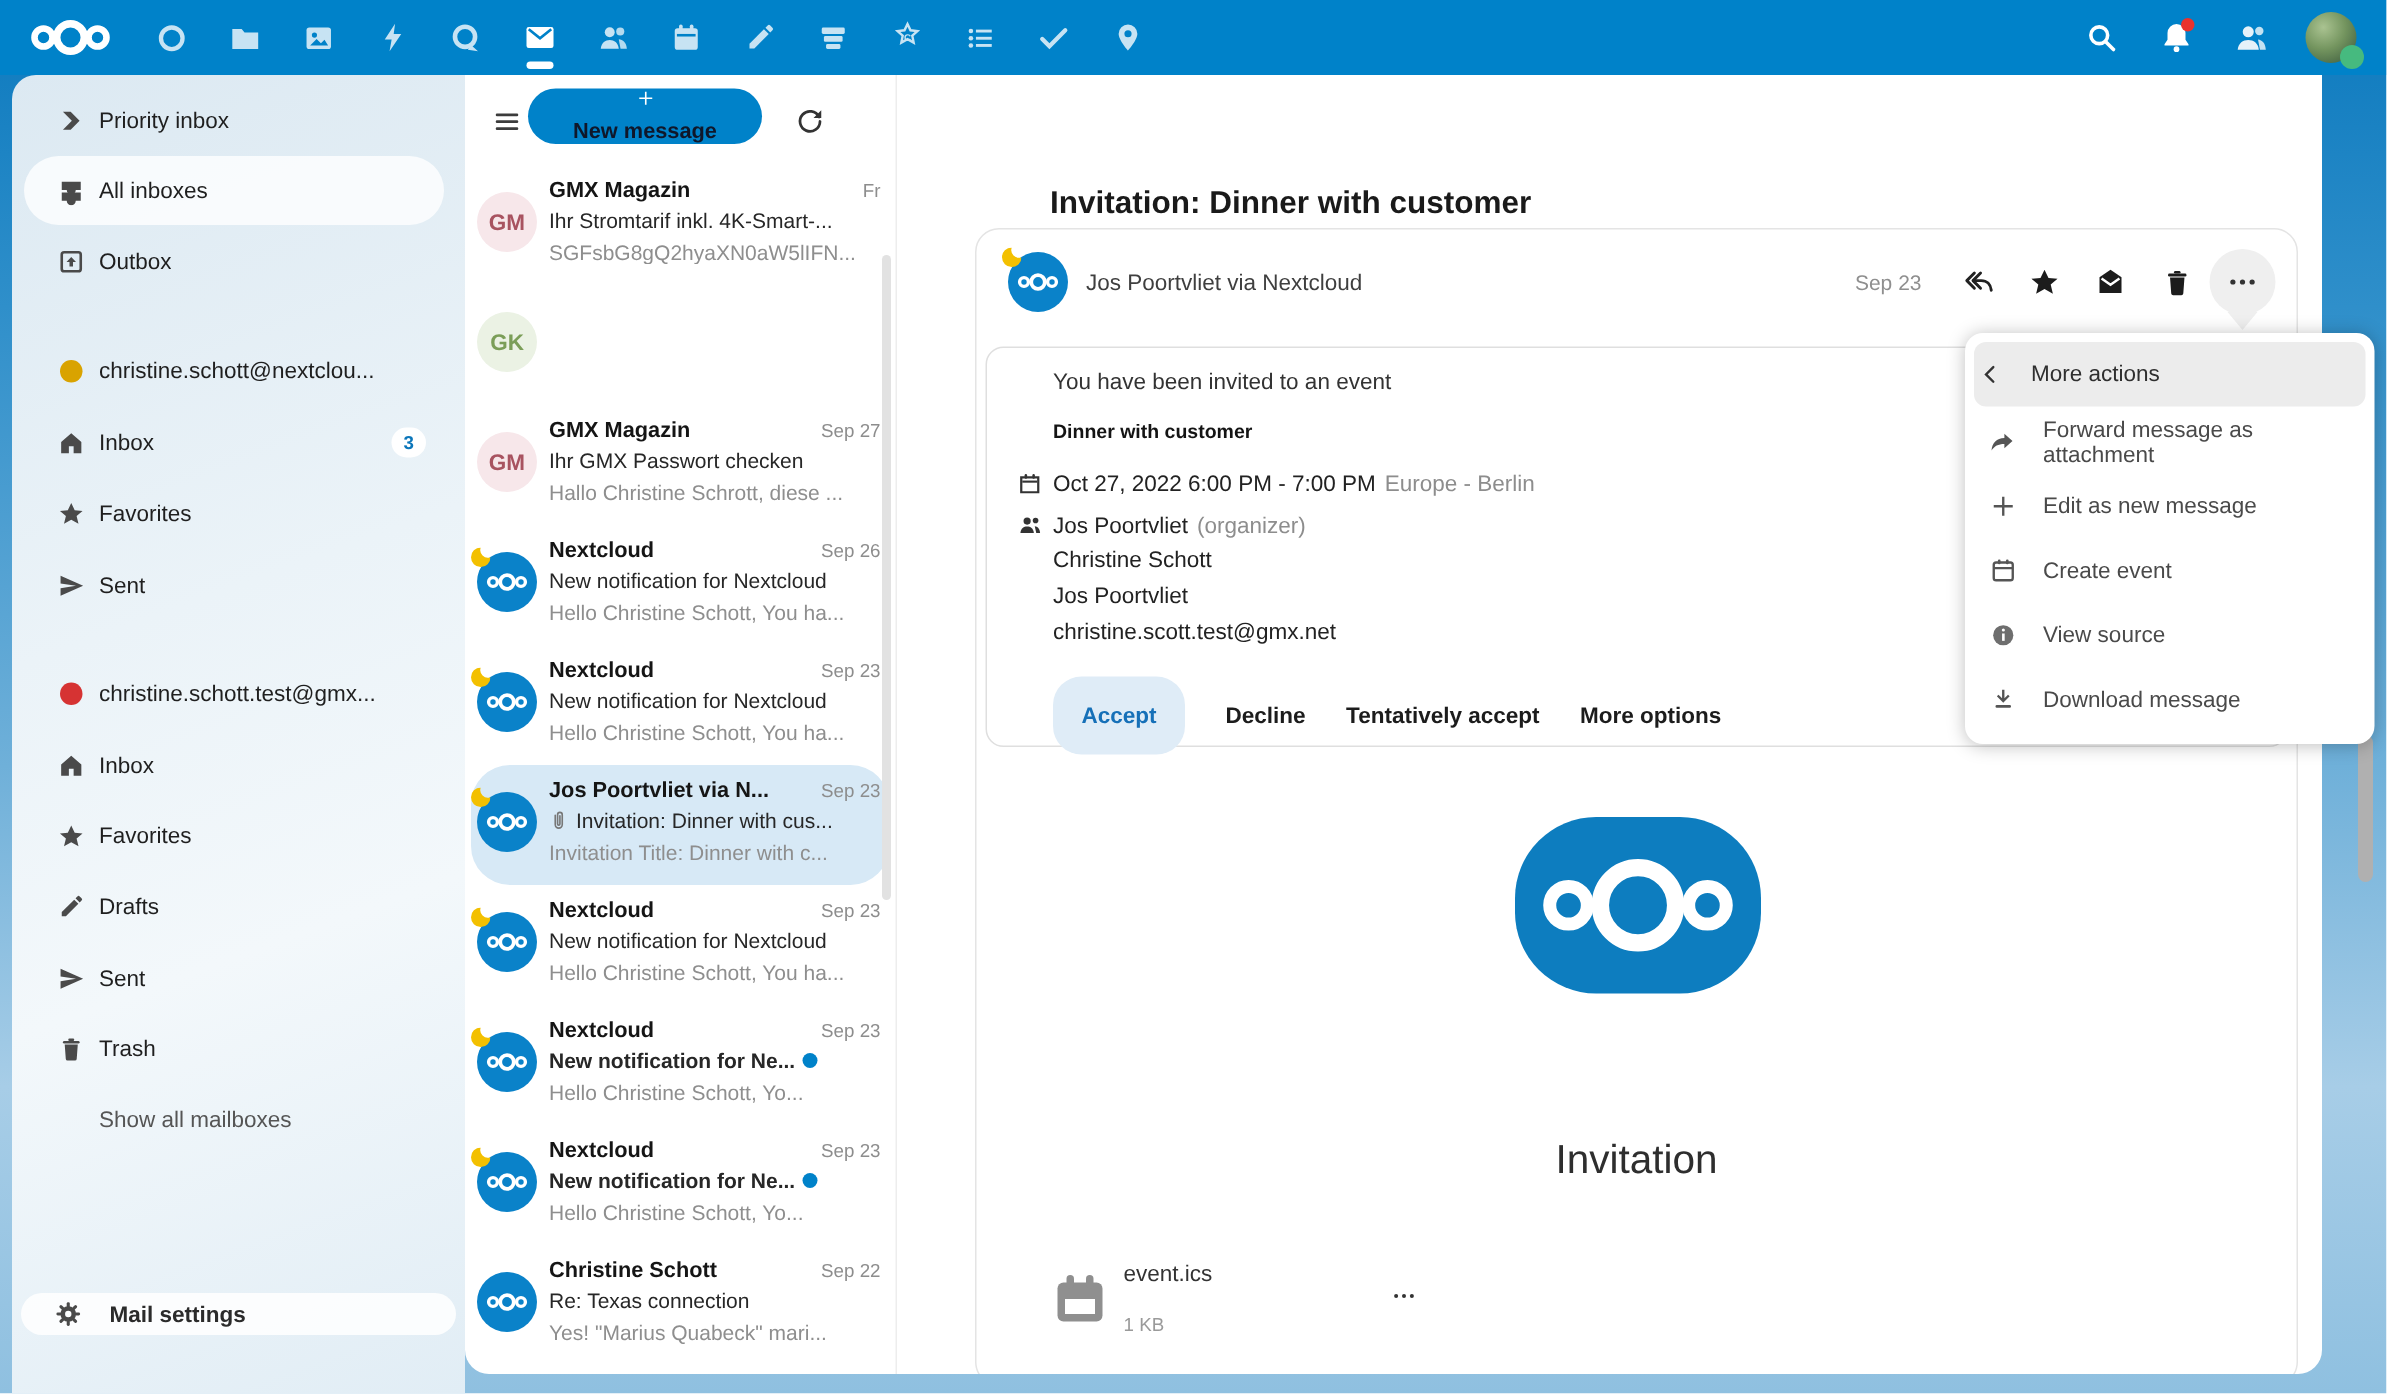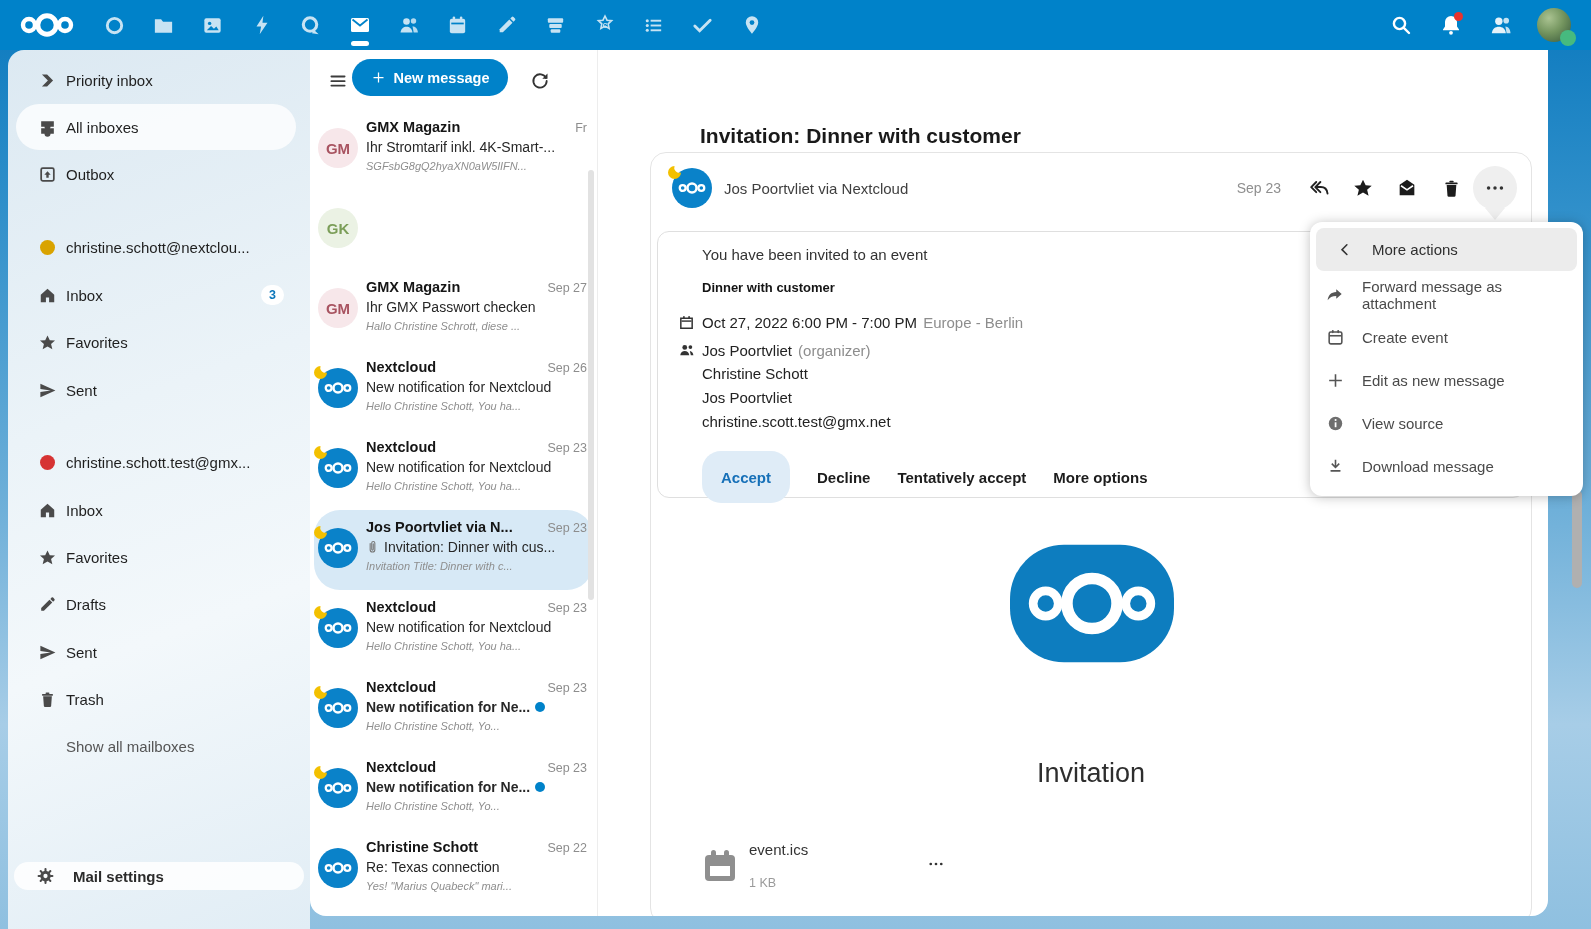--- a/index.html
+++ b/index.html
@@ -46,42 +46,42 @@
   
   .container { position:absolute; left:310px; top:50px; width:1238px; height:866px; background:#fff;
     border-radius:0 0 16px 16px; overflow:hidden; z-index:20; }
   .divider { position:absolute; left:287px; top:0; width:1px; height:100%; background:#ededed; }
 
   
   .list { position:absolute; left:0; top:0; width:287px; height:100%; }
   .hamburger { position:absolute; left:10px; top:13px; width:36px; height:36px; display:flex;
     align-items:center; justify-content:center; cursor:pointer; }
   .new-msg { position:absolute; left:42px; top:9px; width:156px; height:37px; border-radius:19px;
-    background:#0082c9; color:#ffffff; font-weight:bold; font-size:14.5px; border:none;
-    display:flex; align-items:center; justify-content:center; gap:8px; cursor:pointer; font-family:inherit; }
+    background:#0082c9; color:#0f172a; font-weight:bold; font-size:14.5px; border:none;
+    display:flex; align-items:center; justify-content:center; gap:8px; cursor:pointer; font-family:inherit;flex-direction:column; }
   .refresh { position:absolute; left:212px; top:13px; width:36px; height:36px; display:flex;
     align-items:center; justify-content:center; cursor:pointer; }
   .messages { position:absolute; top:60px; left:0; right:0; }
   .msg { position:relative; height:80px; margin:0 4px; border-radius:26px; display:flex; cursor:pointer; }
   .msg.selected { background:#d7e9f6; }
   .avatar { width:40px; height:40px; border-radius:50%; margin:18px 8px 0 4px; flex:none; position:relative;
     display:flex; align-items:center; justify-content:center; font-weight:bold; font-size:15px; }
   .avatar.nc { background:#0a82c9; }
   .moon { position:absolute; top:-3px; left:-4px; width:13px; height:13px; }
   .msg-text { flex:1; min-width:0; padding:9px 6px 0 0; }
   .row1 { display:flex; align-items:baseline; }
   .sender { font-weight:bold; font-size:14.5px; color:#151515; white-space:nowrap; overflow:hidden;
     text-overflow:ellipsis; flex:1; }
   .mdate { font-size:12.5px; color:#8d8d8d; margin-left:6px; flex:none; }
   .subject { font-size:14px; color:#272727; margin-top:4px; white-space:nowrap; overflow:hidden;
     display:flex; align-items:center; gap:5px; }
   .subject > span { overflow:hidden; text-overflow:ellipsis; white-space:nowrap; }
   .msg.unread .subject { font-weight:bold; }
   .unread-dot { width:10px; height:10px; border-radius:50%; background:#0082c9; flex:none; }
-  .preview { font-size:11px; color:#8e8e8e; margin-top:5px; white-space:nowrap; overflow:hidden; text-overflow:ellipsis;font-style:italic; }
+  .preview { font-size:14px; color:#8e8e8e; margin-top:5px; white-space:nowrap; overflow:hidden; text-overflow:ellipsis; }
   .list-scrollbar { position:absolute; left:278px; top:120px; width:6px; height:430px; background:#e2e2e2;
     border-radius:3px; cursor:pointer; }
 
   
   .mailview { position:absolute; left:288px; top:0; width:950px; height:100%; }
   .mv-title { position:absolute; left:102px; top:74px; font-size:21px; font-weight:bold; color:#1a1a1a; }
   .chips { position:absolute; left:102px; top:108px; display:flex; gap:8px; }
   .chip { height:24px; border-radius:12px; background:#ededed; display:flex; align-items:center; gap:6px;
     padding:0 11px 0 3px; font-size:13.5px; color:#333; cursor:pointer; }
   .chip-mini { width:19px; height:19px; border-radius:50%; background:#0a82c9; display:flex;
@@ -121,21 +121,21 @@
   .attach-name { font-size:15px; color:#333; }
   .attach-size { font-size:12.5px; color:#9a9a9a; margin-top:18px; }
   .attach-dots { position:absolute; left:268px; top:696px; width:34px; height:30px; display:flex;
     align-items:center; justify-content:center; cursor:pointer; }
 
   
   .menu { position:absolute; left:1310px; top:222px; width:273px; background:#fff; border-radius:12px;
     box-shadow:0 1px 12px rgba(0,0,0,.25); padding:6px 0 8px; z-index:60; }
   .menu-item { height:43px; display:flex; align-items:center; padding:0 10px 0 14px; font-size:15px;
     color:#4a4a4a; gap:16px; cursor:pointer; }
-  .menu-item.highlight { background:#ececec; border-radius:8px; margin:0 6px 2px 6px; padding-left:18px; color:#2f2f2f; }
+  .menu-item.highlight { background:#ececec; border-radius:8px; margin:0 6px 2px 6px; padding-left:0; color:#2f2f2f; }
   .mi-ico { width:22px; height:22px; display:flex; align-items:center; justify-content:center; flex:none; }
 
   
   .main-scroll { position:absolute; left:1572px; top:490px; width:10px; height:98px; background:#b0b0b0;
     border-radius:5px; z-index:40; cursor:pointer; }
 </style>
 </head>
 <body>
 
 <div class="page">
@@ -805,36 +805,36 @@
     <div class="menu-item">
       <span class="mi-ico">
           <svg width="20" height="20" viewBox="0 0 24 24" fill="#555">
             <path d="M13.5 5 20 10.8l-6.5 5.8v-3.5c-5 0-8 1.7-10.3 5.2.6-6.2 4-9.8 10.3-10z"></path>
           </svg>
         </span>
       <span>Forward message as attachment</span>
     </div>
     <div class="menu-item">
       <span class="mi-ico">
+          <svg width="19" height="19" viewBox="0 0 24 24" fill="#555">
+            <path d="M11 4h2v7h7v2h-7v7h-2v-7H4v-2h7z"></path>
+          </svg>
+        </span>
+      <span>Edit as new message</span>
+    </div>
+    <div class="menu-item">
+      <span class="mi-ico">
           <svg width="19" height="19" viewBox="0 0 24 24">
             <rect x="4" y="5" width="16" height="15" rx="2" stroke="#555" stroke-width="2" fill="none"></rect>
             <path d="M4 9.8h16" stroke="#555" stroke-width="2"></path>
             <rect x="7.5" y="2.5" width="2.2" height="4" rx="1" fill="#555"></rect>
             <rect x="14.3" y="2.5" width="2.2" height="4" rx="1" fill="#555"></rect>
           </svg>
         </span>
       <span>Create event</span>
-    </div>
-    <div class="menu-item">
-      <span class="mi-ico">
-          <svg width="19" height="19" viewBox="0 0 24 24" fill="#555">
-            <path d="M11 4h2v7h7v2h-7v7h-2v-7H4v-2h7z"></path>
-          </svg>
-        </span>
-      <span>Edit as new message</span>
     </div>
     <div class="menu-item">
       <span class="mi-ico">
           <svg width="19" height="19" viewBox="0 0 24 24">
             <circle cx="12" cy="12" r="8.5" fill="#6e6e6e"></circle>
             <rect x="11" y="10.5" width="2.2" height="6.2" fill="#fff"></rect>
             <circle cx="12.1" cy="7.6" r="1.3" fill="#fff"></circle>
           </svg>
         </span>
       <span>View source</span>

